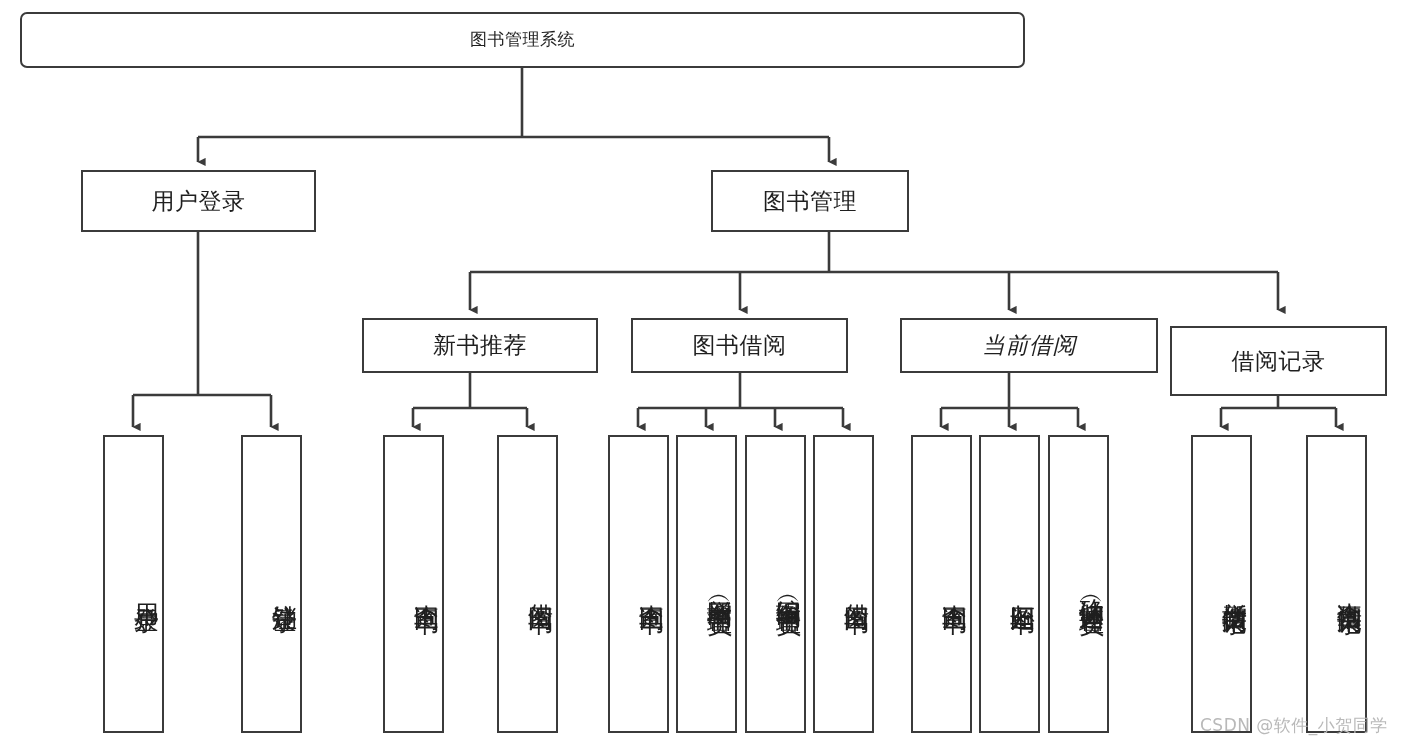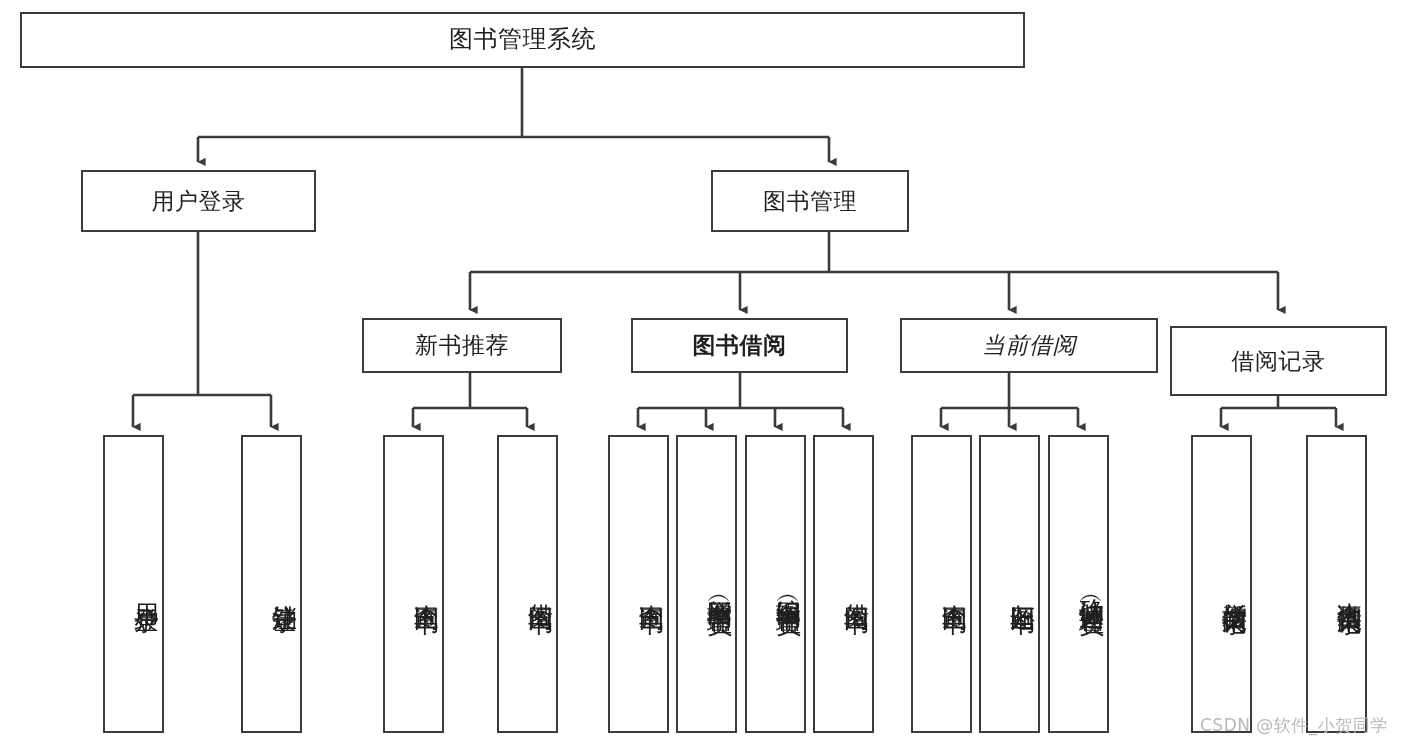--- a/index.html
+++ b/index.html
@@ -39,21 +39,22 @@
     z-index: 2;
   }
   
   .node.h {
     font-size: 23px;
     line-height: 1.15;
     letter-spacing: 0.5px;
     white-space: nowrap;
   }
   .node.root {
-    font-size: 24px;
+    font-size: 17px;
+    border-radius: 7px;
   }
   
   .node.v {
     writing-mode: vertical-rl;
     text-orientation: upright;
     align-items: flex-start;
     justify-content: center;
     font-size: 25px;
     line-height: 1.30;
     letter-spacing: 2px;
@@ -136,24 +137,24 @@
     <span>图书管理系统</span>
   </div>
 
   <div class="node h" style="left:81px; top:170px; width:235px; height:62px;">
     <span>用户登录</span>
   </div>
   <div class="node h" style="left:711px; top:170px; width:198px; height:62px;">
     <span>图书管理</span>
   </div>
 
-  <div class="node h" style="left:362px; top:318px; width:200px; height:55px;">
+  <div class="node h" style="left:362px; top:318px; width:236px; height:55px;">
     <span>新书推荐</span>
   </div>
-  <div class="node h" style="left:631px; top:318px; width:217px; height:55px;font-weight:bold;">
+  <div class="node h" style="left:631px; top:318px; width:217px; height:55px;">
     <span>图书借阅</span>
   </div>
   <div class="node h" style="left:900px; top:318px; width:258px; height:55px;font-style:italic;">
     <span>当前借阅</span>
   </div>
   <div class="node h" style="left:1170px; top:326px; width:217px; height:70px;">
     <span>借阅记录</span>
   </div>
 
   <div class="node v" style="left:103px; top:435px; width:61px; height:298px;">

